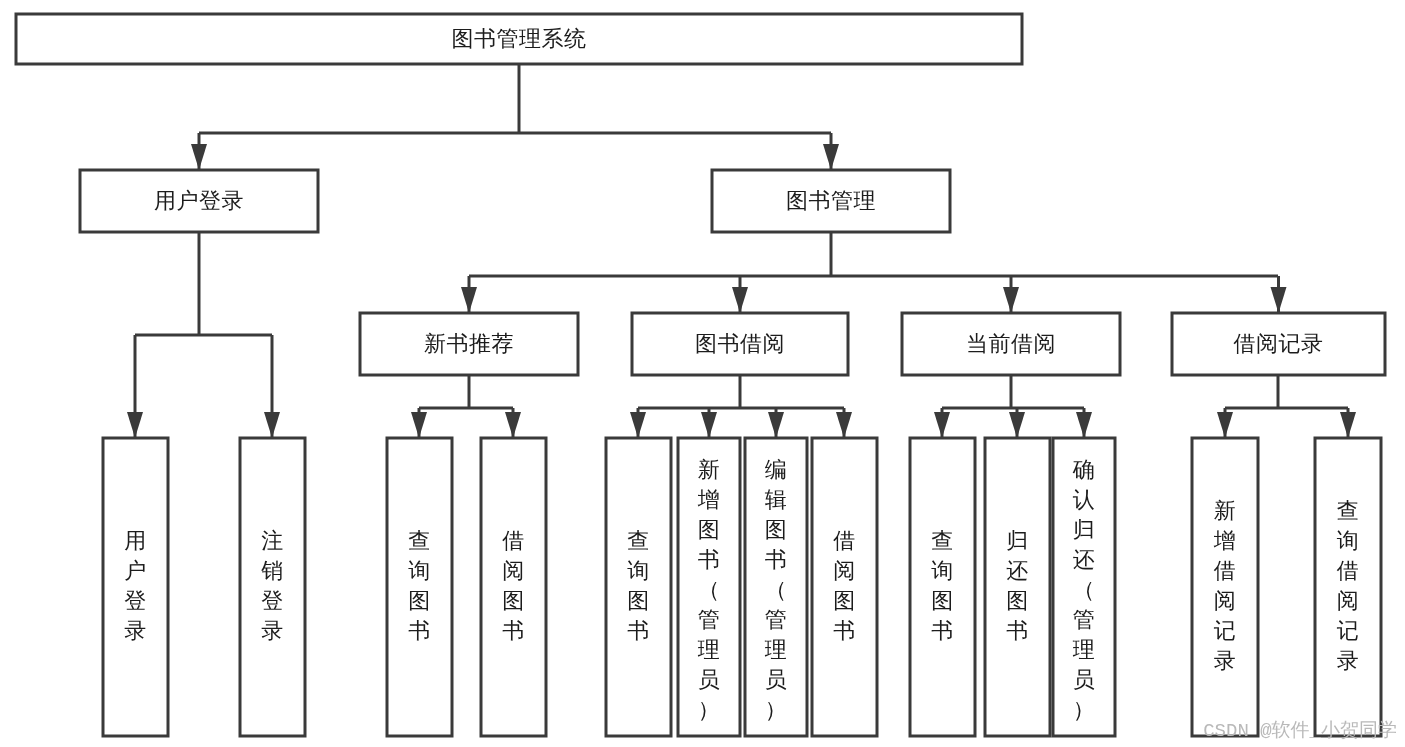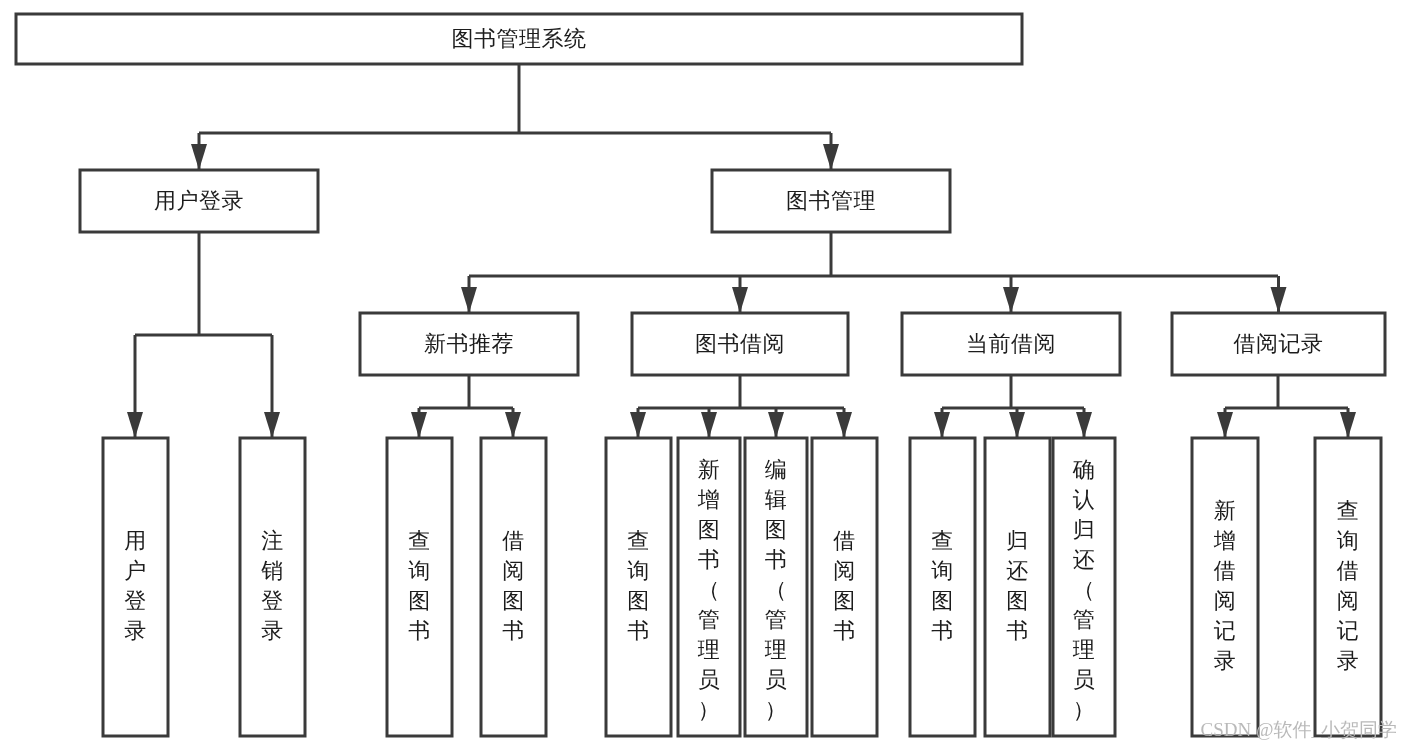--- a/index.html
+++ b/index.html
@@ -55,21 +55,21 @@
     font-size: 22px;
     fill: #1c1c1c;
     text-anchor: middle;
     dominant-baseline: middle;
     letter-spacing: 0.5px;
   }
   .watermark-text {
     position: absolute;
     right: 8px;
     bottom: 4px;
-    font-family: Liberation Serif, serif;
+    font-family: Liberation Mono, monospace;
     font-size: 19px;
     color: #b9b9b9;
     white-space: nowrap;
     user-select: none;
   }
 </style>
 </head>
 <body>
 
 <div id="diagram-root">

